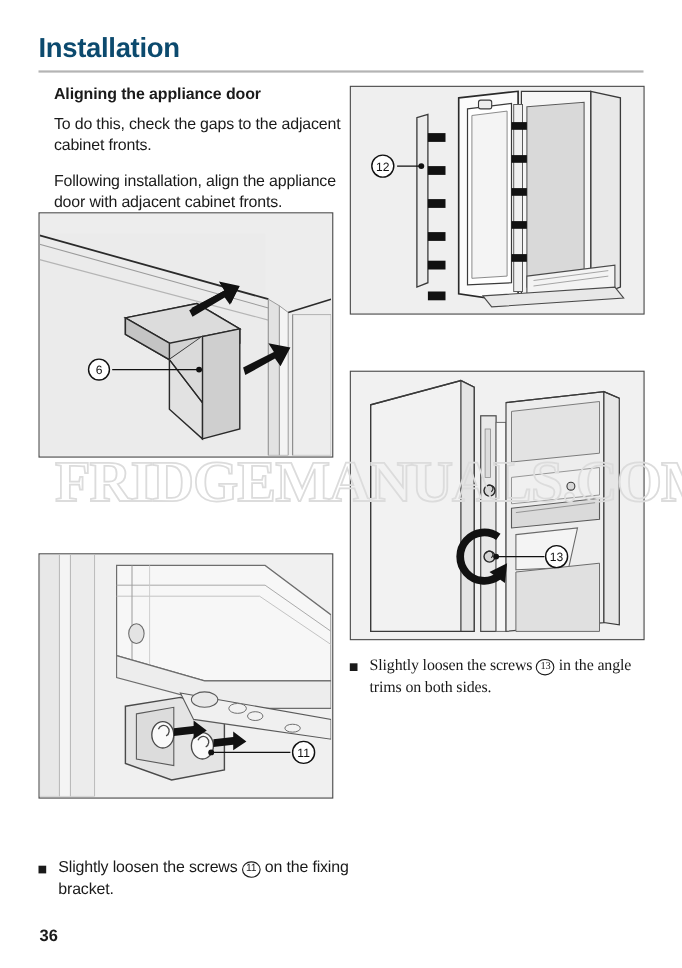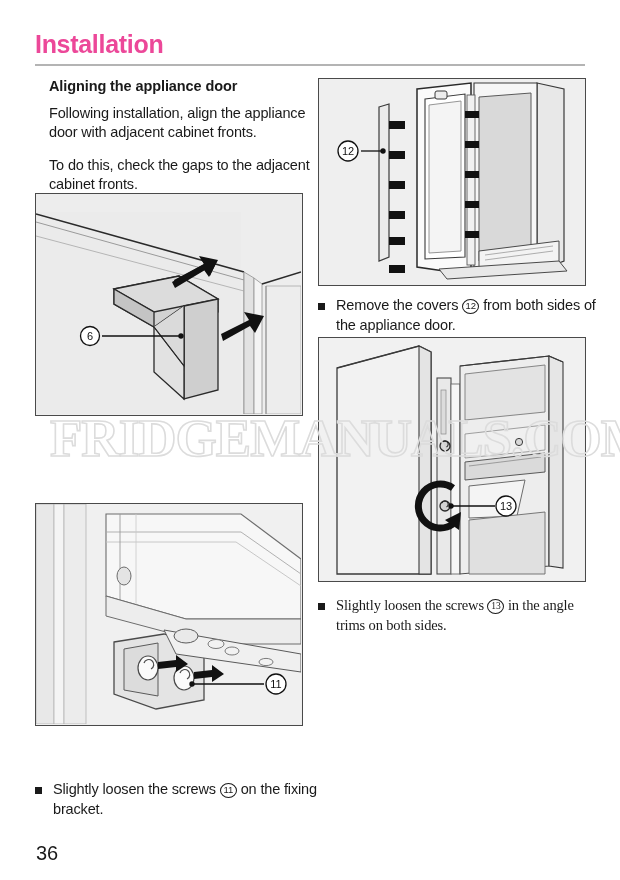--- a/index.html
+++ b/index.html
@@ -45,21 +45,21 @@
   }
 
   
   .chapter-title {
     position: absolute;
     left: 35px;
     top: 30px;
     font-size: 25px;
     font-weight: bold;
     letter-spacing: -0.3px;
-    color: #ec4899;
+    color: #0c4a6e;
   }
   .header-rule {
     position: absolute;
     left: 35px;
     top: 64px;
     width: 550px;
     height: 2px;
     background: #b4b4b4;
   }
 
@@ -126,36 +126,37 @@
     box-sizing: border-box;
     overflow: hidden;
   }
   .figure svg { display: block; }
 
   
   .page-number {
     position: absolute;
     left: 36px;
     top: 842px;
-    font-size: 20px;
+    font-size: 15px;
     color: #1a1a1a;
+    font-weight: bold;
   }
 </style>
 </head>
 <body>
 
 <div class="page">
 
   <div class="chapter-title">Installation</div>
   <div class="header-rule"></div>
 
   <div class="col-left">
     <div class="section-heading">Aligning the appliance door</div>
+    <p class="body-text">To do this, check the gaps to the adjacent cabinet fronts.</p>
     <p class="body-text">Following installation, align the appliance door with adjacent cabinet fronts.</p>
-    <p class="body-text">To do this, check the gaps to the adjacent cabinet fronts.</p>
   </div>
 
   <div class="figure" style="left:35px; top:193px; width:268px; height:223px;">
     <svg width="265" height="220" viewBox="0 0 265 220">
       <defs>
         <linearGradient id="wallg" x1="0" y1="0" x2="0" y2="1">
           <stop offset="0" stop-color="#f2f2f2"></stop>
           <stop offset="1" stop-color="#e6e6e6"></stop>
         </linearGradient>
       </defs>
@@ -283,26 +284,20 @@
       <path d="M166,181 L234,172" stroke="#9a9a9a" stroke-width="0.8"></path>
       <polygon points="120,190 240,182 248,192 128,200" fill="#e8e8e8" stroke="#4a4a4a" stroke-width="1"></polygon>
 
       <line x1="42" y1="72" x2="64" y2="72" stroke="#111" stroke-width="1.3"></line>
       <circle cx="64" cy="72" r="2.7" fill="#111"></circle>
       <circle cx="29" cy="72" r="10" fill="#fff" stroke="#111" stroke-width="1.3"></circle>
       <text x="29" y="76" font-family="Liberation Sans, sans-serif" font-size="11" text-anchor="middle" fill="#111">12</text>
     </svg>
   </div>
 
-  <div class="bullet-item" style="position:absolute; left:318px; top:296px; width:268px;">
-    <span class="sq"></span>
-    <span>Remove the covers </span>
-    <span class="ref">12</span>
-    <span> from both sides of the appliance door.</span>
-  </div>
 
   <div class="figure" style="left:318px; top:337px; width:268px; height:245px;">
     <svg width="265" height="242" viewBox="0 0 265 242">
       <rect x="0" y="0" width="265" height="242" fill="#f1f1f1"></rect>
 
       <polygon points="18,30 100,8 112,14 112,236 18,236" fill="#f2f2f2" stroke="#3a3a3a" stroke-width="1.3"></polygon>
       <polygon points="100,8 112,14 112,236 100,236" fill="#e4e4e4" stroke="#3a3a3a" stroke-width="1.1"></polygon>
       <path d="M18,30 L100,8" stroke="#3a3a3a" stroke-width="1.2" fill="none"></path>
 
       <rect x="118" y="40" width="14" height="196" fill="#e9e9e9" stroke="#4a4a4a" stroke-width="1.1"></rect>

